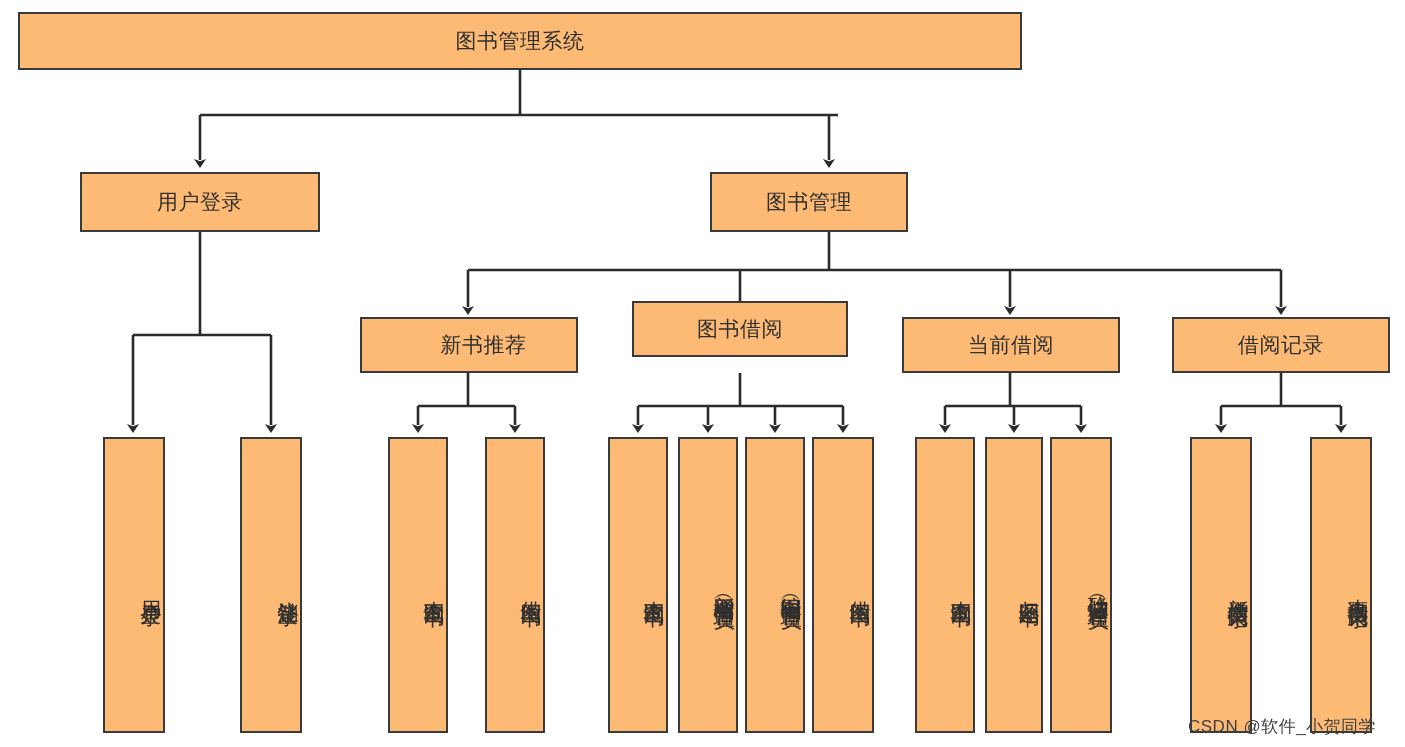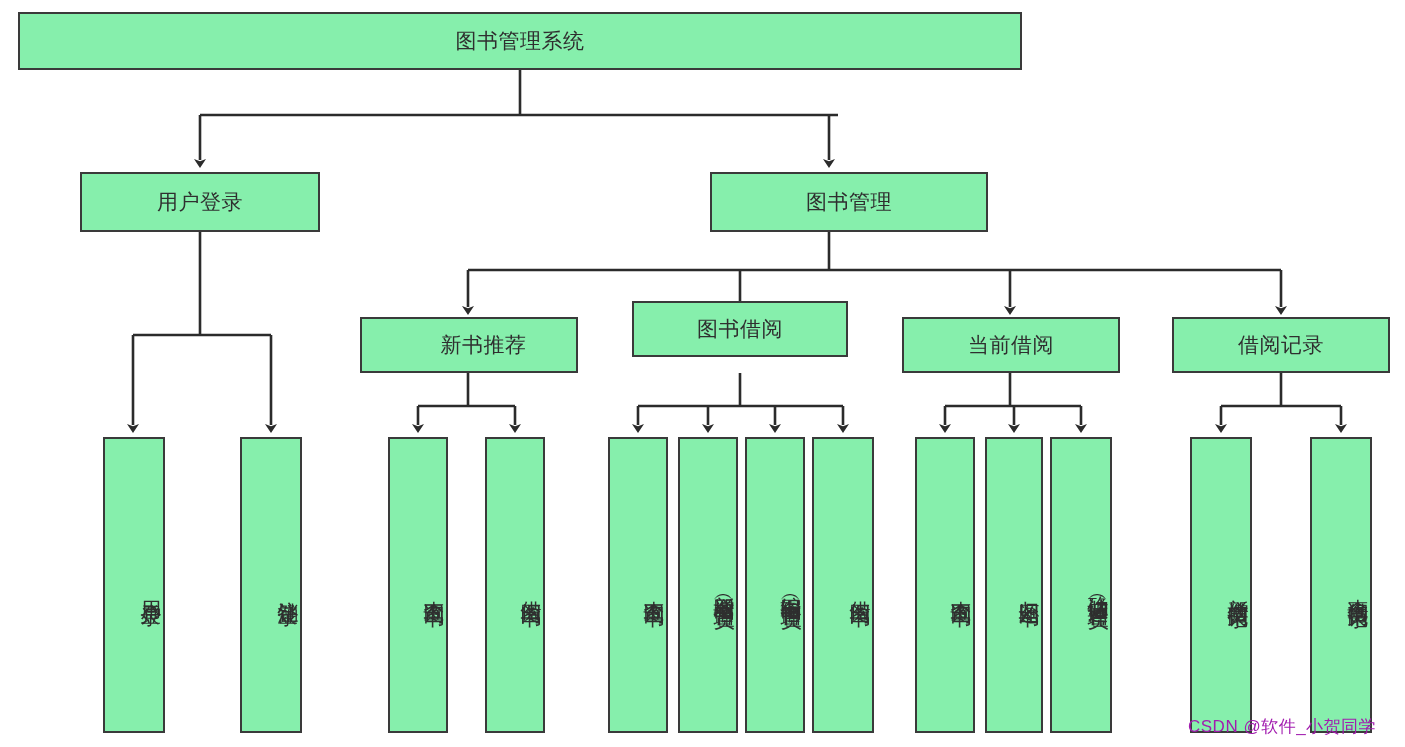--- a/index.html
+++ b/index.html
@@ -22,21 +22,21 @@
     left: 0;
     top: 0;
     width: 1405px;
     height: 747px;
     pointer-events: none;
   }
   .node {
     position: absolute;
     box-sizing: border-box;
     border: 2px solid #3a3a3a;
-    background: #86efac;
+    background: #fdba74;
     display: flex;
     align-items: center;
     justify-content: center;
     color: #2f2f2f;
     line-height: 1.18;
     text-align: center;
   }
   .node.h {
     font-size: 21px;
     letter-spacing: 0.5px;
@@ -52,21 +52,21 @@
   }
   .node.v.topalign {
     align-items: flex-start;
   }
   .node-label {
     display: block;
   }
   .watermark {
     position: absolute;
     font-size: 17px;
-    color: #a21caf;
+    color: #404040;
     white-space: nowrap;
     letter-spacing: 0.5px;
   }
 </style>
 </head>
 <body>
 
 <div id="canvas">
 
   <svg id="wires" viewBox="0 0 1405 747">
@@ -119,21 +119,21 @@
     </g>
   </svg>
 
   <div class="node h" style="left:18px;top:12px;width:1004px;height:58px;">
     <span class="node-label">图书管理系统</span>
   </div>
 
   <div class="node h" style="left:80px;top:172px;width:240px;height:60px;">
     <span class="node-label">用户登录</span>
   </div>
-  <div class="node h" style="left:710px;top:172px;width:278px;height:60px;">
+  <div class="node h" style="left:710px;top:172px;width:198px;height:60px;">
     <span class="node-label">图书管理</span>
   </div>
 
   <div class="node h" style="left:360px;top:317px;width:218px;height:56px;padding-left:29px;">
     <span class="node-label">新书推荐</span>
   </div>
   <div class="node h" style="left:632px;top:301px;width:216px;height:56px;">
     <span class="node-label">图书借阅</span>
   </div>
   <div class="node h" style="left:902px;top:317px;width:218px;height:56px;">

